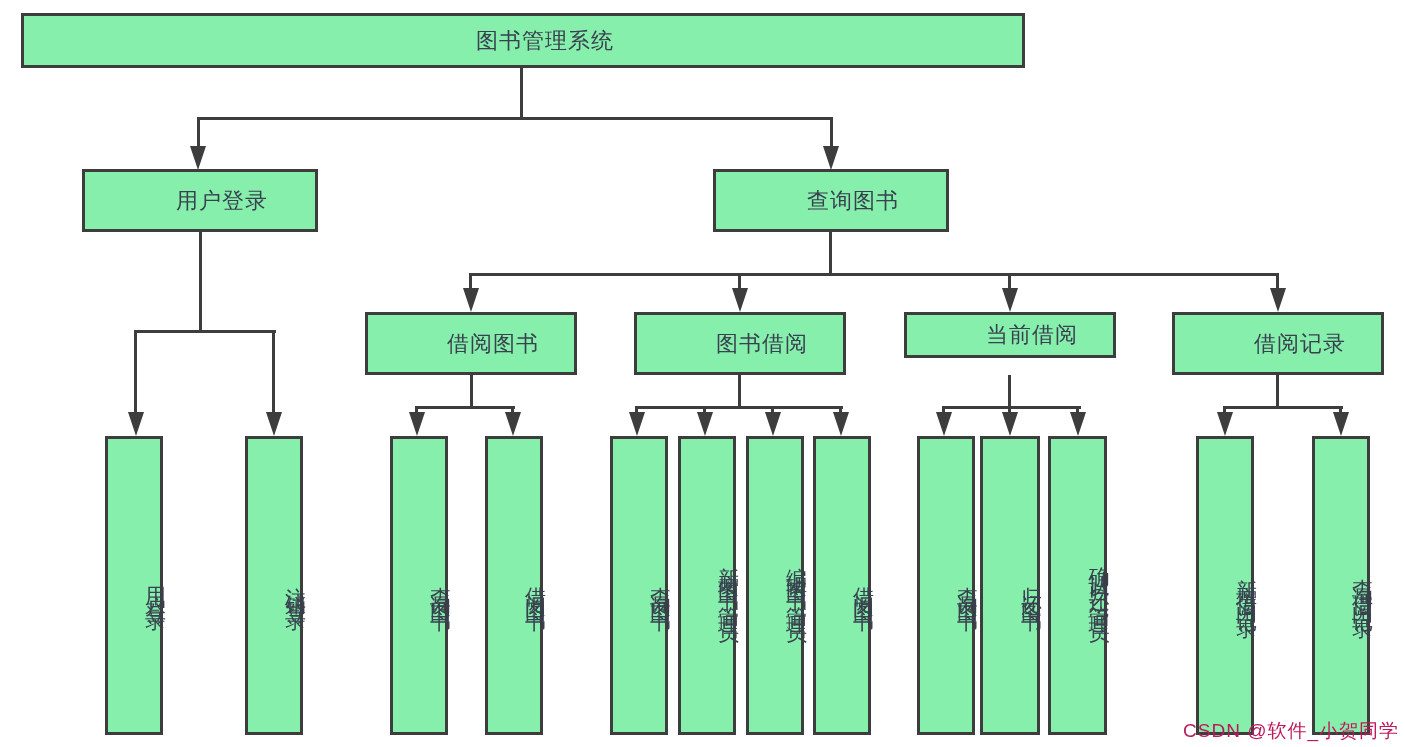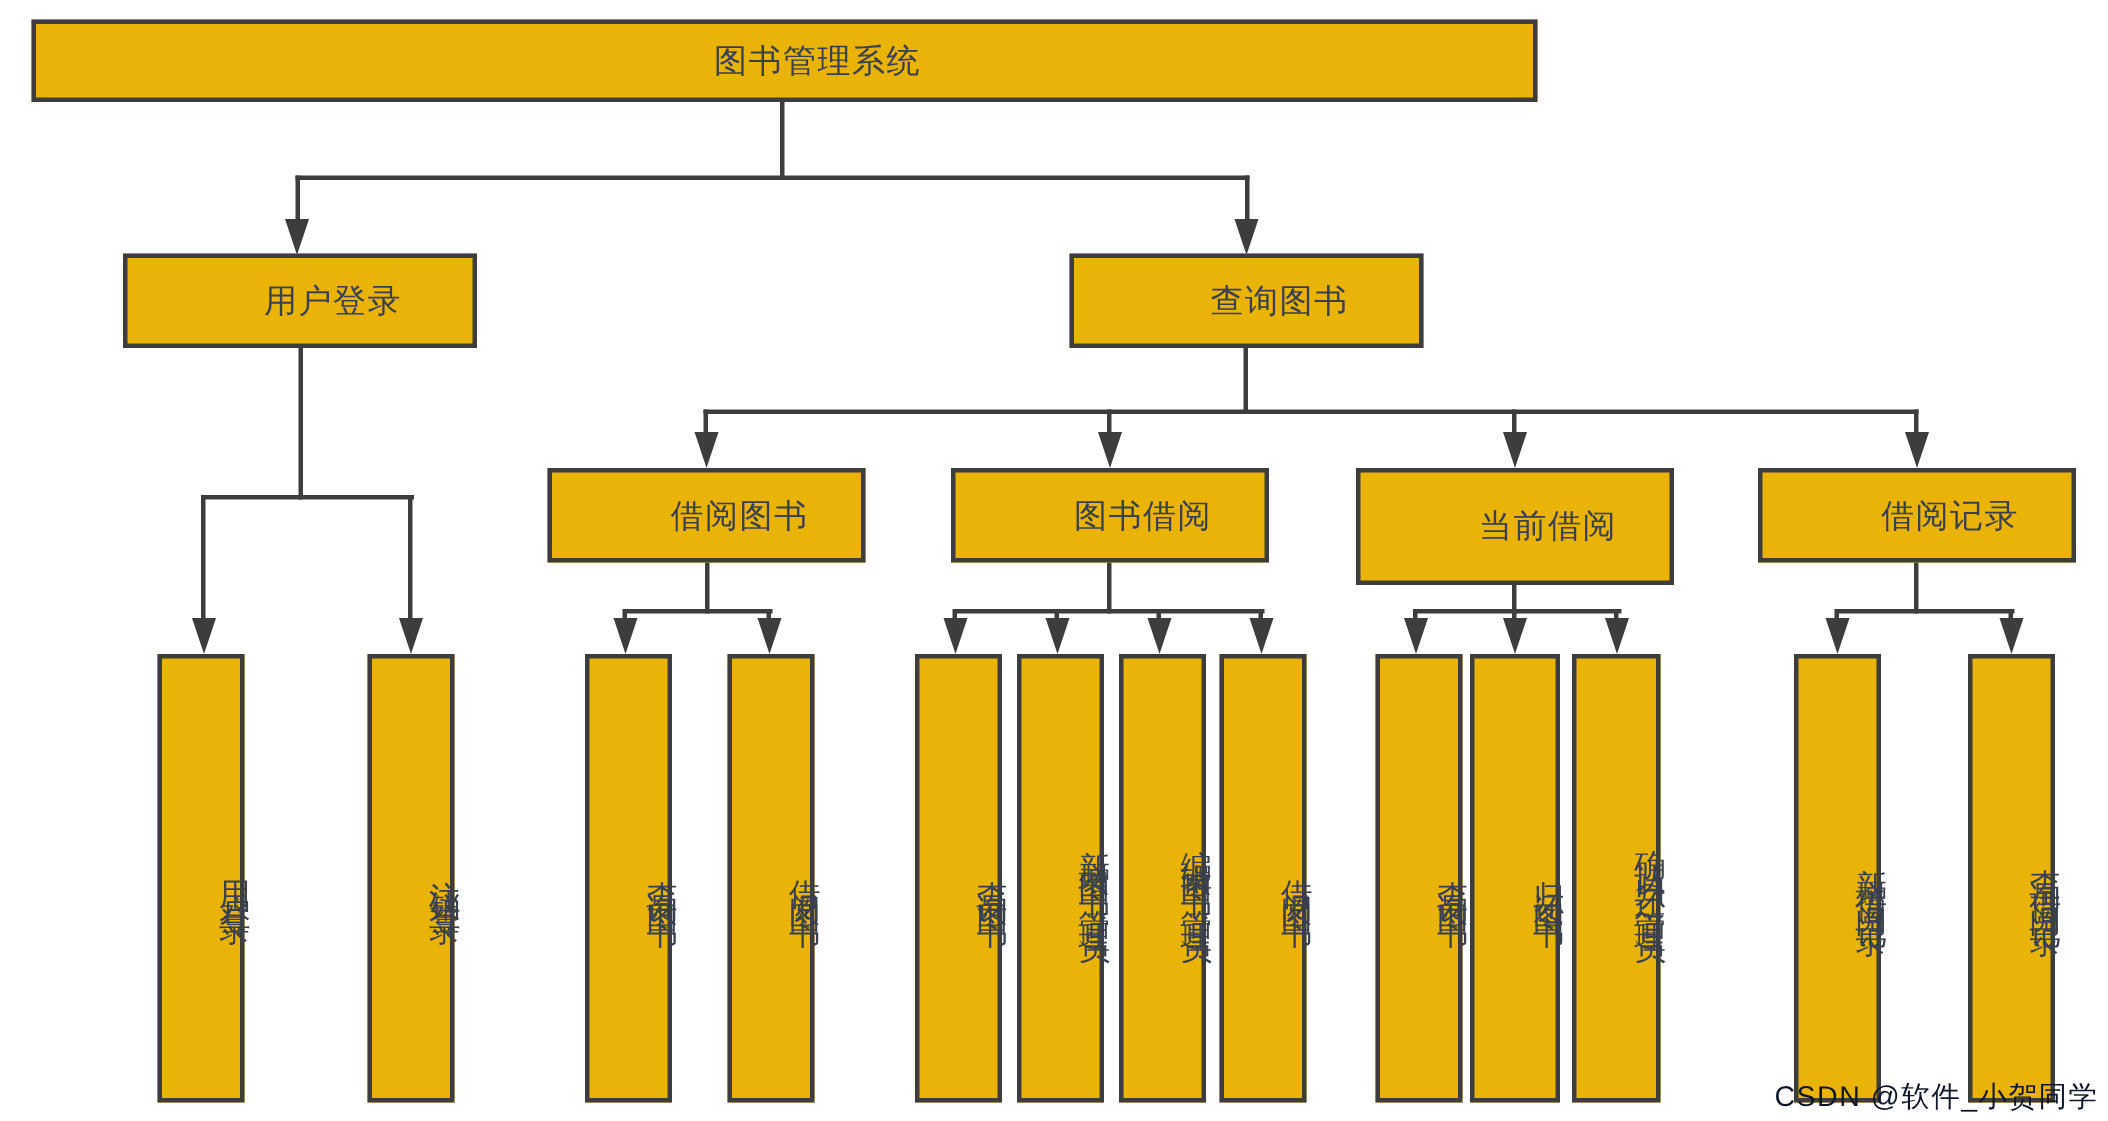--- a/index.html
+++ b/index.html
@@ -12,21 +12,21 @@
   .stage{
     position:relative;
     width:1405px;height:747px;
     background:var(--bg);
     font-family:"Liberation Sans",sans-serif;
     color:var(--text);
     overflow:hidden;
   }
   .node{
     position:absolute;
-    background:#eab308;
+    background:#86efac;
     border:3px solid var(--line);
     display:flex;
     align-items:center;
     justify-content:center;
     font-size:22px;
     letter-spacing:1px;
     color:var(--text);
     padding-left:44px;
   }
   .node-v{
@@ -44,21 +44,21 @@
   .arrow{
     position:absolute;width:0;height:0;
     border-left:8px solid transparent;
     border-right:8px solid transparent;
     border-top:24px solid var(--line);
   }
   .watermark{
     position:absolute;
     right:6px;bottom:3px;
     font-size:19px;
-    color:#0f172a;
+    color:#be185d;
     letter-spacing:1px;
     z-index:10;
     pointer-events:none;
   }
 </style>
 </head>
 <body>
 
 <div class="stage">
 
@@ -123,21 +123,21 @@
   <div class="arrow" style="left:1217px;top:412px;"></div>
   <div class="arrow" style="left:1333px;top:412px;"></div>
 
   <div class="node" style="left:21px;top:13px;width:1004px;height:55px;">图书管理系统</div>
 
   <div class="node" style="left:82px;top:169px;width:236px;height:63px;">用户登录</div>
   <div class="node" style="left:713px;top:169px;width:236px;height:63px;">查询图书</div>
 
   <div class="node" style="left:365px;top:312px;width:212px;height:63px;">借阅图书</div>
   <div class="node" style="left:634px;top:312px;width:212px;height:63px;">图书借阅</div>
-  <div class="node" style="left:904px;top:312px;width:212px;height:78px;">当前借阅</div>
+  <div class="node" style="left:904px;top:312px;width:212px;height:46px;">当前借阅</div>
   <div class="node" style="left:1172px;top:312px;width:212px;height:63px;">借阅记录</div>
 
   <div class="node node-v" style="left:105px;top:436px;width:58px;height:299px;">
     <span class="vtext">用户登录</span>
   </div>
   <div class="node node-v" style="left:245px;top:436px;width:58px;height:299px;">
     <span class="vtext">注销登录</span>
   </div>
 
   <div class="node node-v" style="left:390px;top:436px;width:58px;height:299px;">

